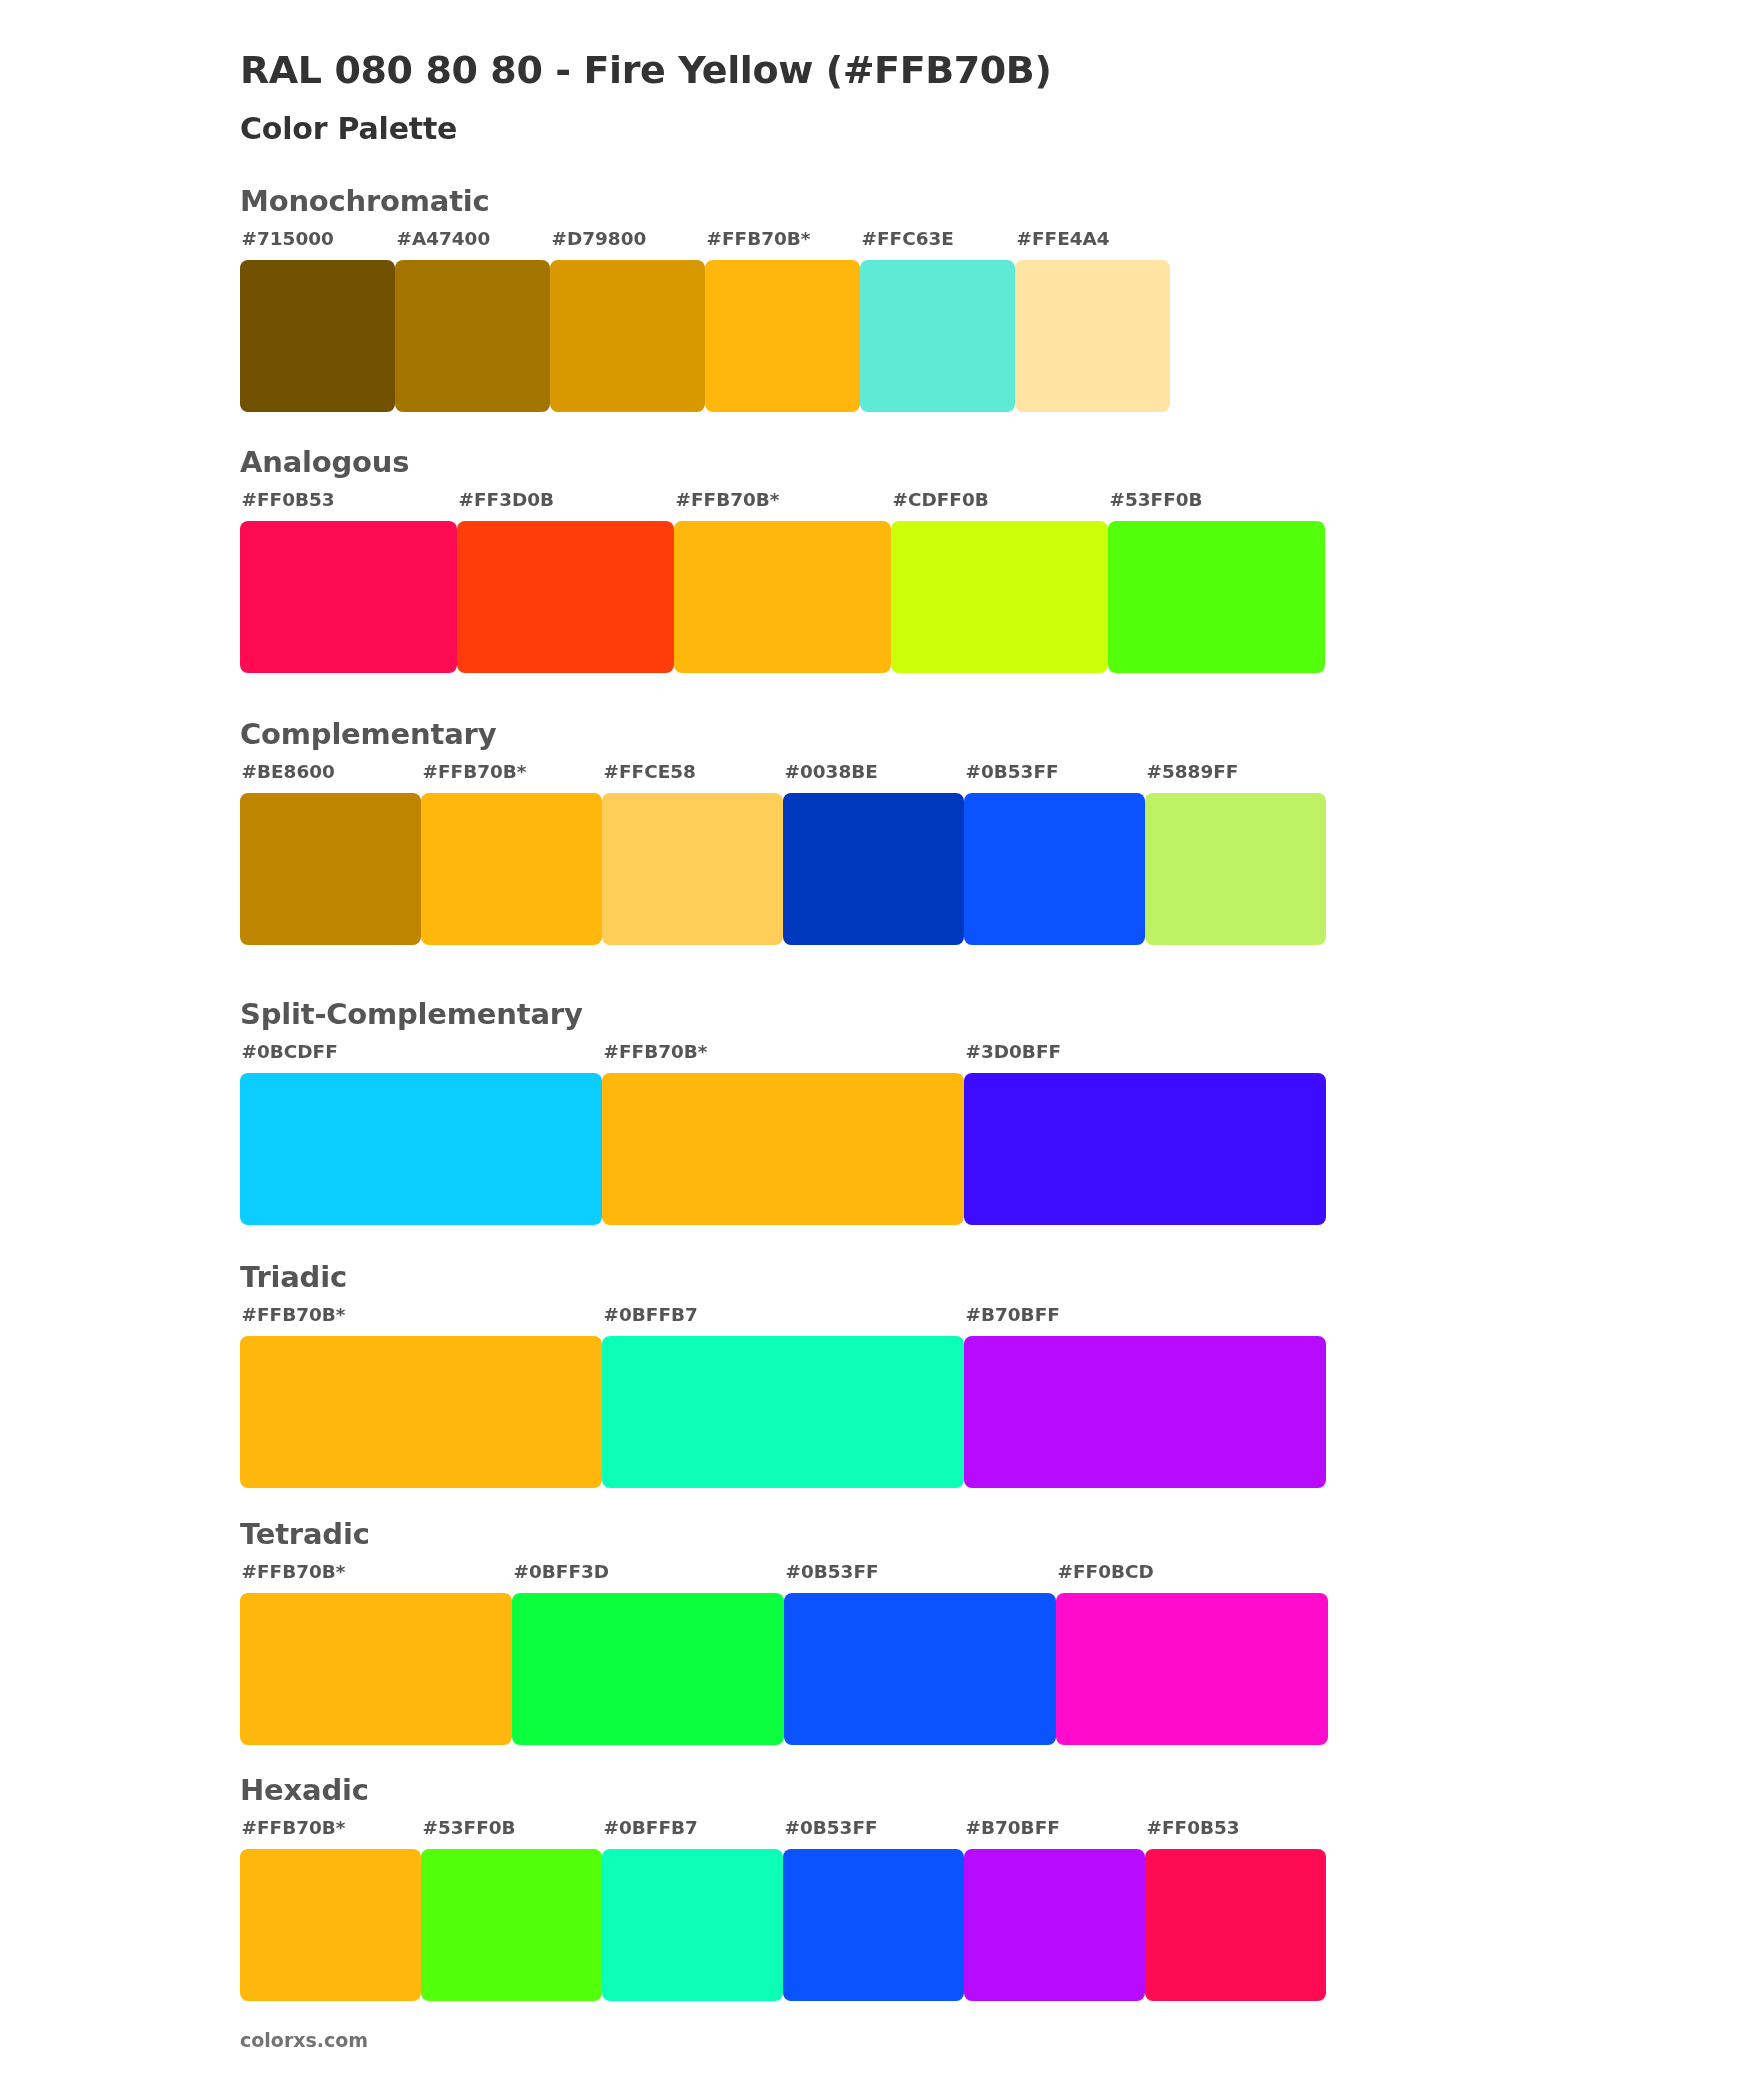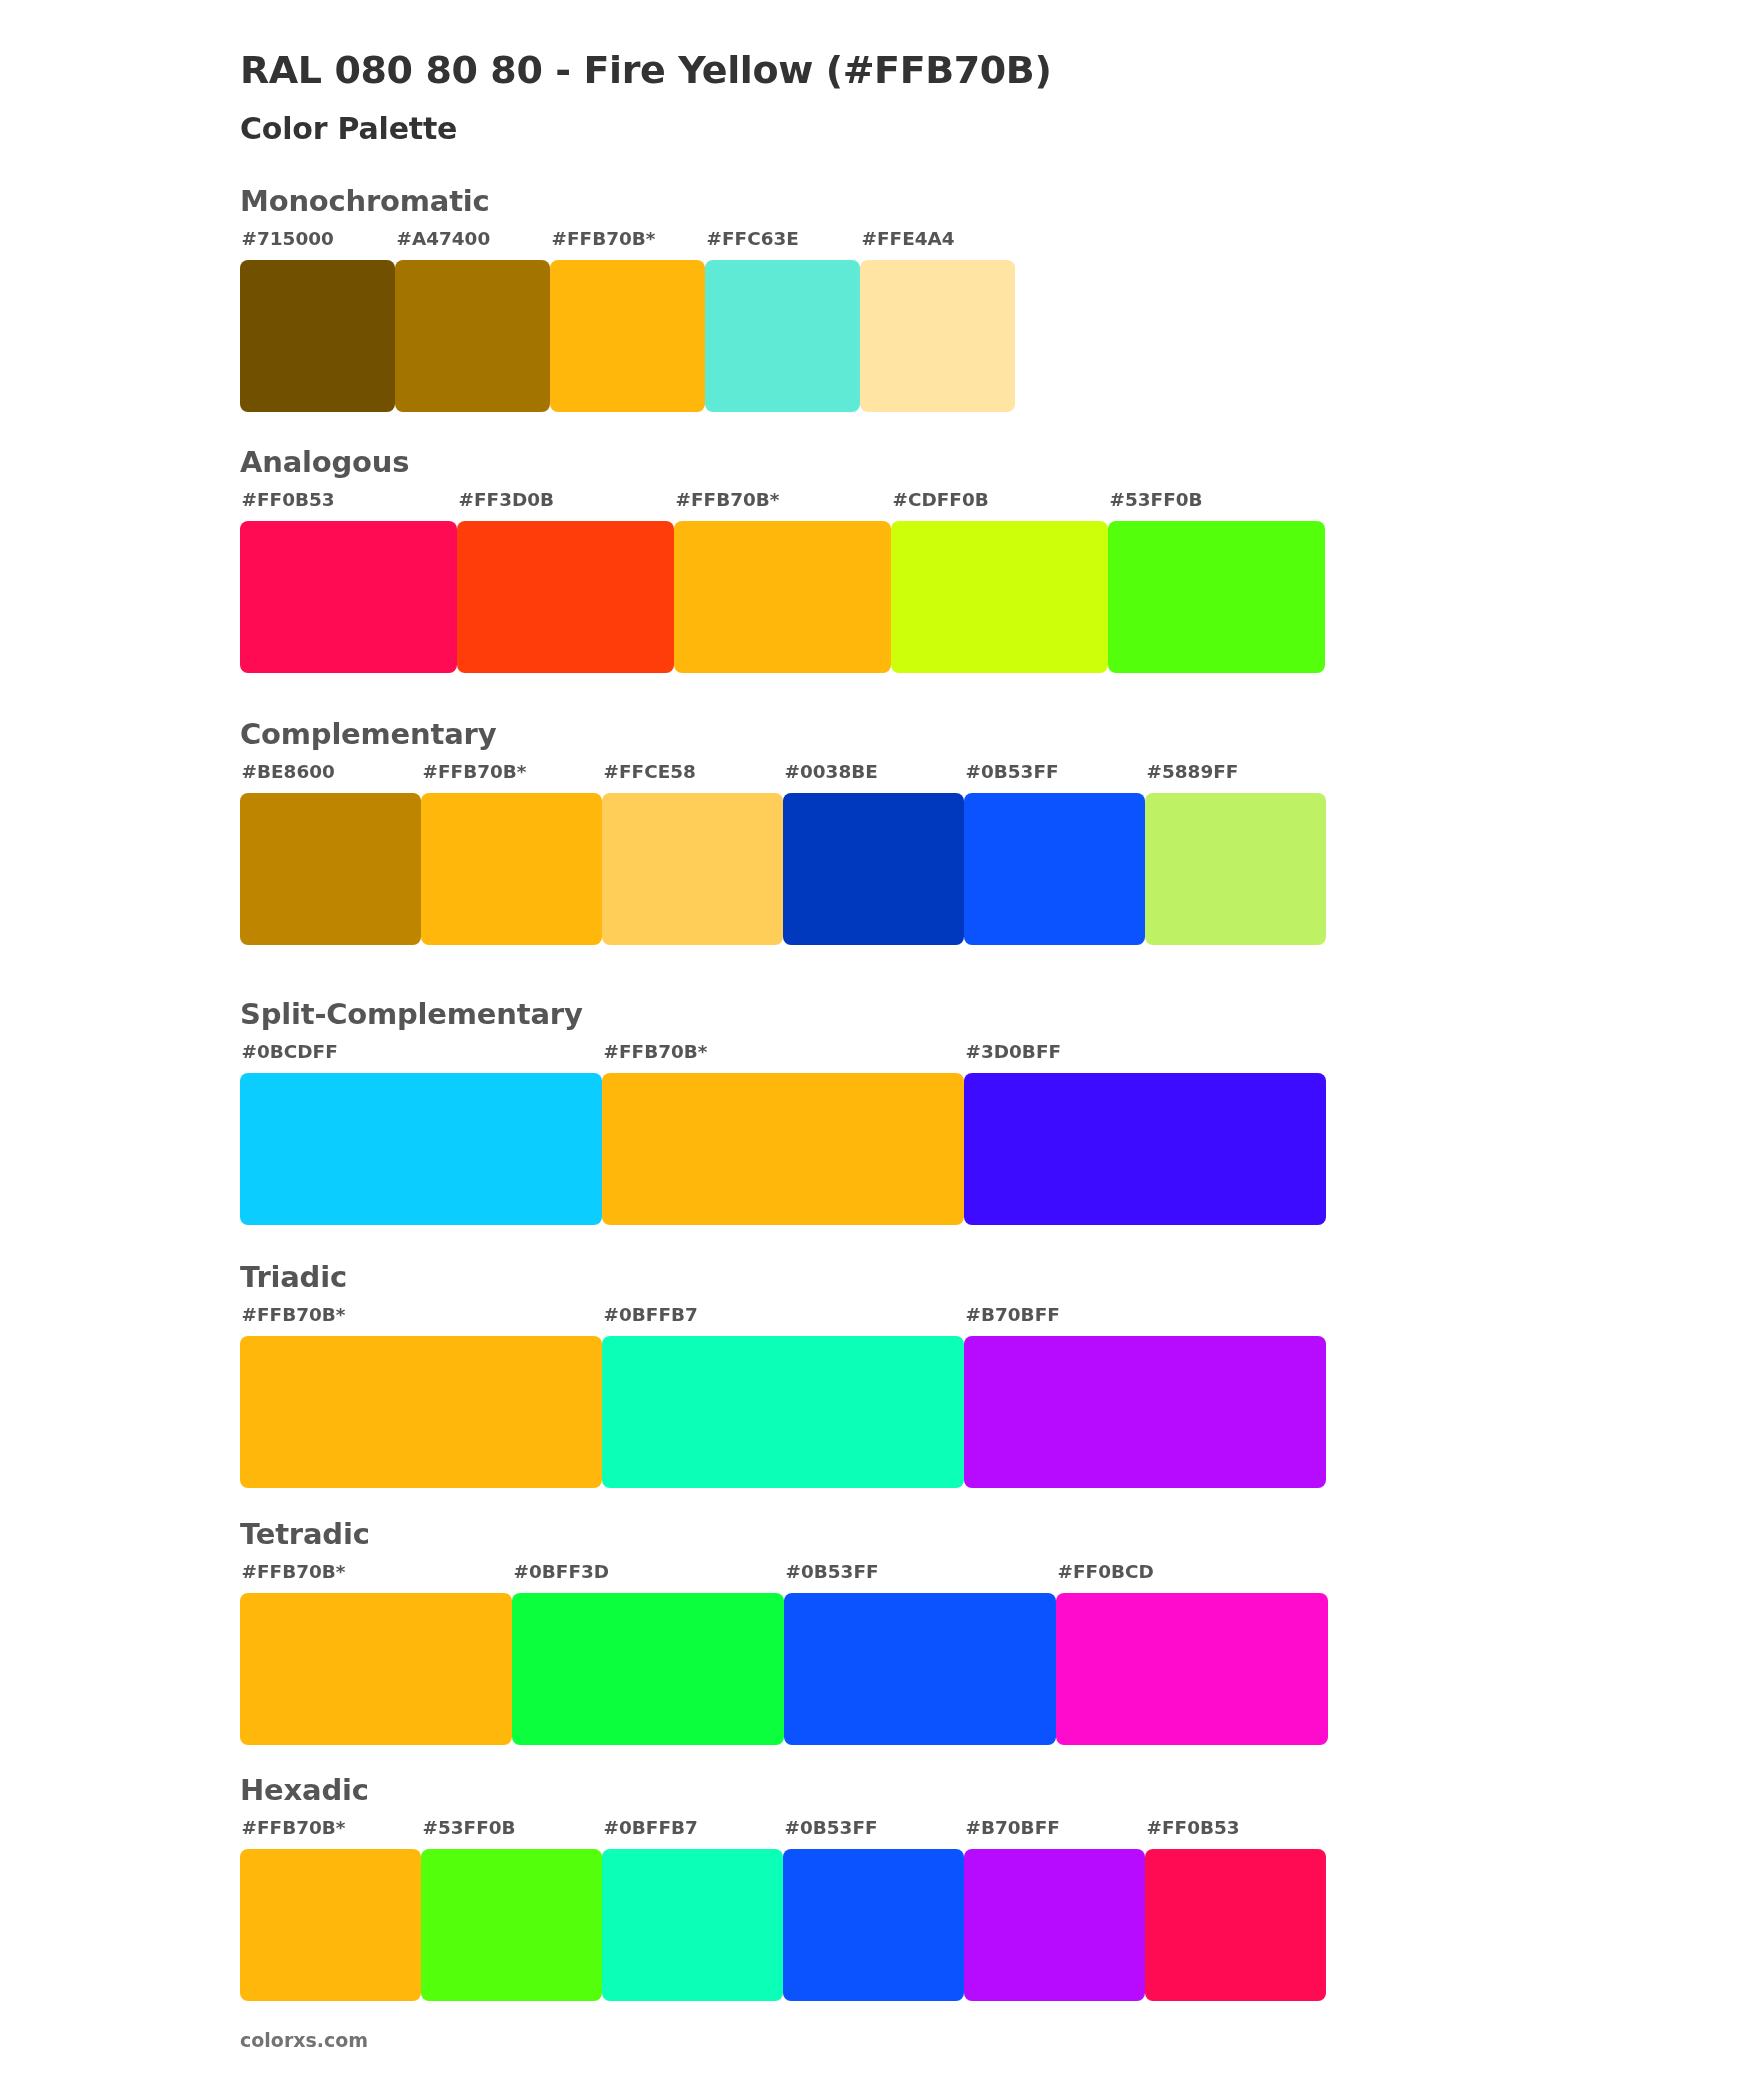--- a/index.html
+++ b/index.html
@@ -98,20 +98,23 @@
   <div id="sections-root">
       <div class="section" style="top: 184px;">
         <div class="section-title">Monochromatic</div>
         <div class="swatch-row">
           <div class="swatch" style="width: 155px; background: rgb(113, 80, 0);">
             <div class="hex">#715000</div>
           </div>
           <div class="swatch" style="width: 155px; background: rgb(164, 116, 0);">
             <div class="hex">#A47400</div>
           </div>
+          <div class="swatch" style="width: 155px; background: rgb(215, 152, 0);">
+            <div class="hex">#D79800</div>
+          </div>
           <div class="swatch" style="width: 155px; background: rgb(255, 183, 11);">
             <div class="hex">#FFB70B*</div>
           </div>
           <div class="swatch" style="width: 155px; background: #5eead4;">
             <div class="hex">#FFC63E</div>
           </div>
           <div class="swatch" style="width: 155px; background: rgb(255, 228, 164);">
             <div class="hex">#FFE4A4</div>
           </div>
         </div>

